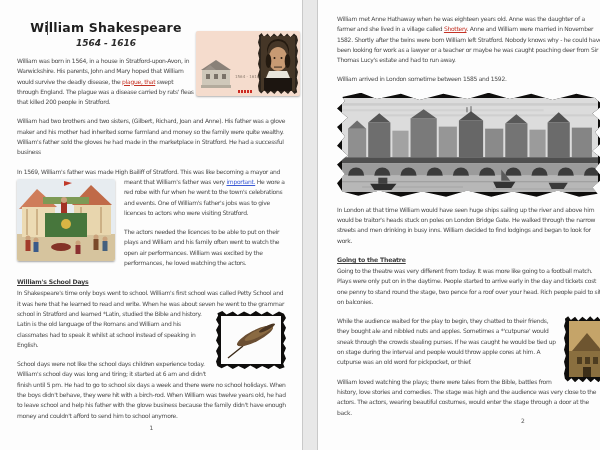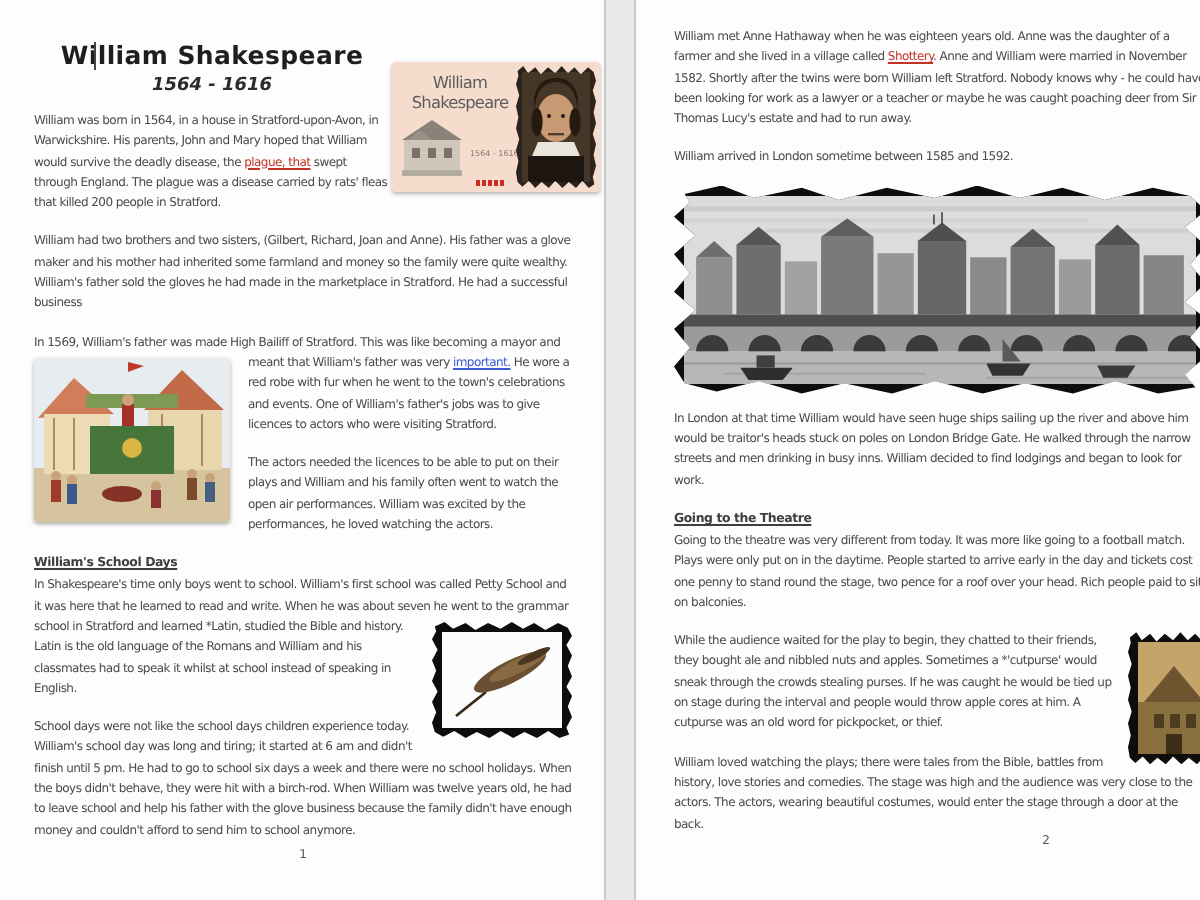--- a/index.html
+++ b/index.html
@@ -46,24 +46,20 @@
 </head>
 <body>
 
 <div class="page" id="page-1">
   <div class="content-1">
     <div class="caret"></div>
     <div class="title">William Shakespeare</div>
     <div class="subtitle">1564 - 1616</div>
 
     <div class="stamp">
-      <div class="stamp-name">
-        <div>William</div>
-        <div>Shakespeare</div>
-      </div>
       <svg class="stamp-bld" viewBox="0 0 30 32" preserveAspectRatio="none">
         <rect x="1" y="13" width="28" height="15" fill="#cfc8ba"></rect>
         <polygon points="0,13 15,3 30,13" fill="#8a8178"></polygon>
         <polygon points="3,13 9,8 15,13" fill="#9a9188"></polygon>
         <rect x="5" y="17" width="4" height="5" fill="#7a7268"></rect>
         <rect x="13" y="17" width="4" height="5" fill="#7a7268"></rect>
         <rect x="21" y="17" width="4" height="5" fill="#7a7268"></rect>
         <rect x="0" y="28" width="30" height="3" fill="#b3ab9d"></rect>
       </svg>
       <div class="stamp-years">1564 - 1616</div>

